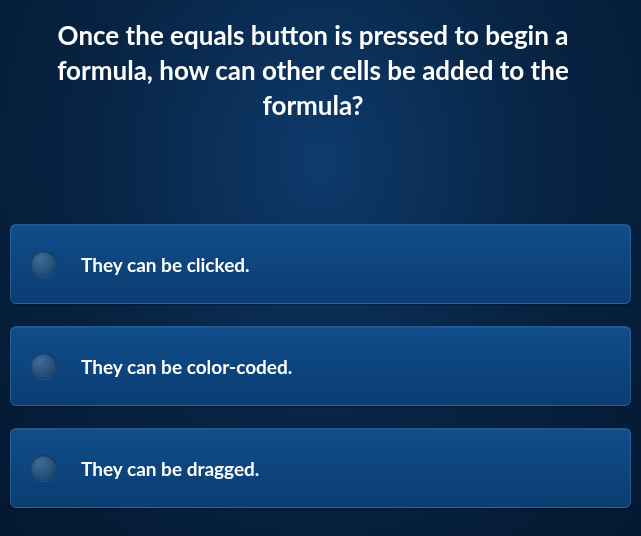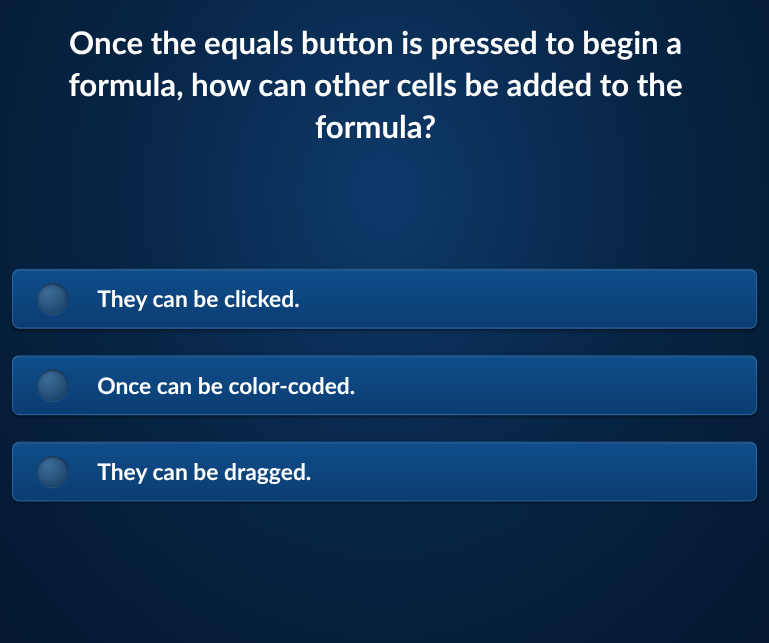--- a/index.html
+++ b/index.html
@@ -26,21 +26,21 @@
     right: 10px;
     top: 224px;
     display: flex;
     flex-direction: column;
     gap: 22px;
   }
   .option {
     background: linear-gradient(180deg, #0f4d8a 0%, #0b3d72 100%);
     border: 1px solid rgba(120,180,230,0.25);
     border-radius: 6px;
-    height: 50px;
+    height: 80px;
     display: flex;
     align-items: center;
     padding: 0 20px 0 20px;
     cursor: pointer;
     position: relative;
     box-shadow: 0 1px 2px rgba(0,0,0,0.4), inset 0 1px 0 rgba(255,255,255,0.07);
   }
   .option.hover {
     background: linear-gradient(180deg, #1560a6 0%, #0e4c8c 100%);
     border: 1px solid rgba(170,210,250,0.5);
@@ -81,21 +81,21 @@
 <div class="options">
 
   <div class="option">
     <div class="radio"></div>
     <div class="option-label">They can be clicked.</div>
   </div>
 
 
   <div class="option">
     <div class="radio"></div>
-    <div class="option-label">Once can be color-coded.</div>
+    <div class="option-label">They can be color-coded.</div>
   </div>
 
   <div class="option">
     <div class="radio"></div>
     <div class="option-label">They can be dragged.</div>
   </div>
 
 </div>
 
 </body></html>

